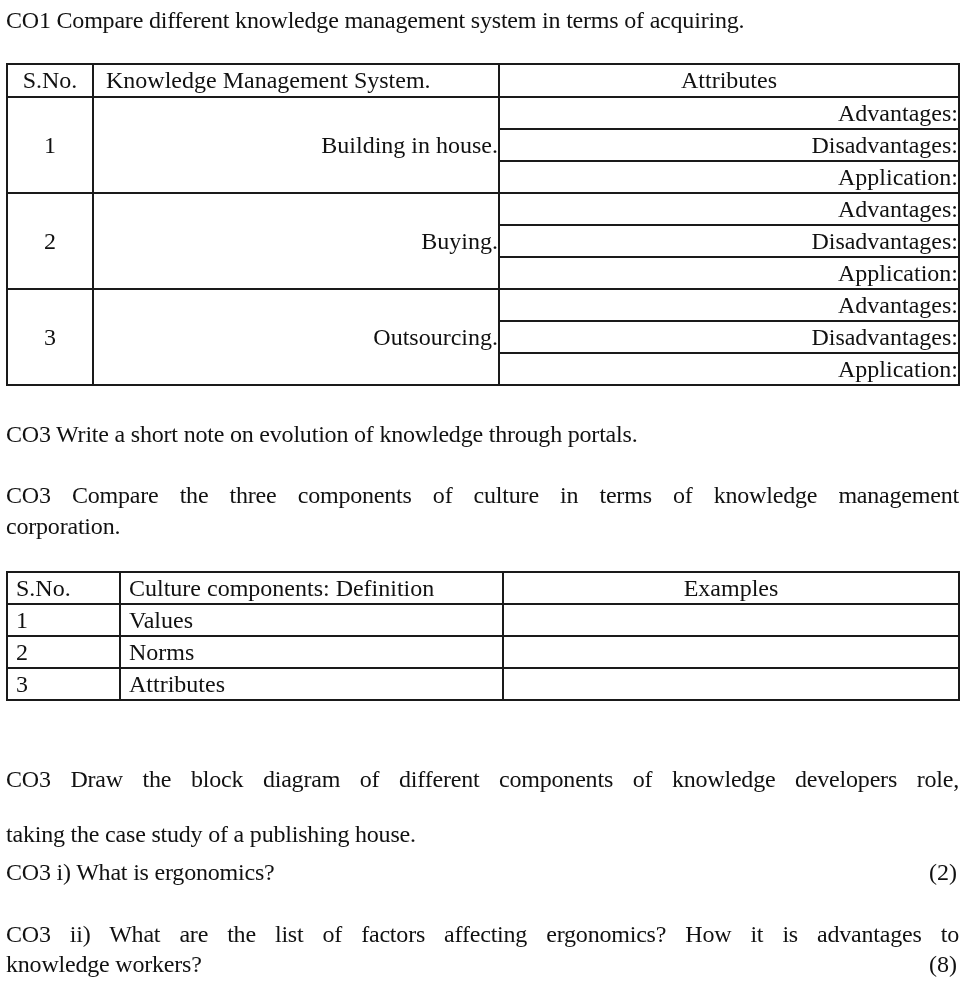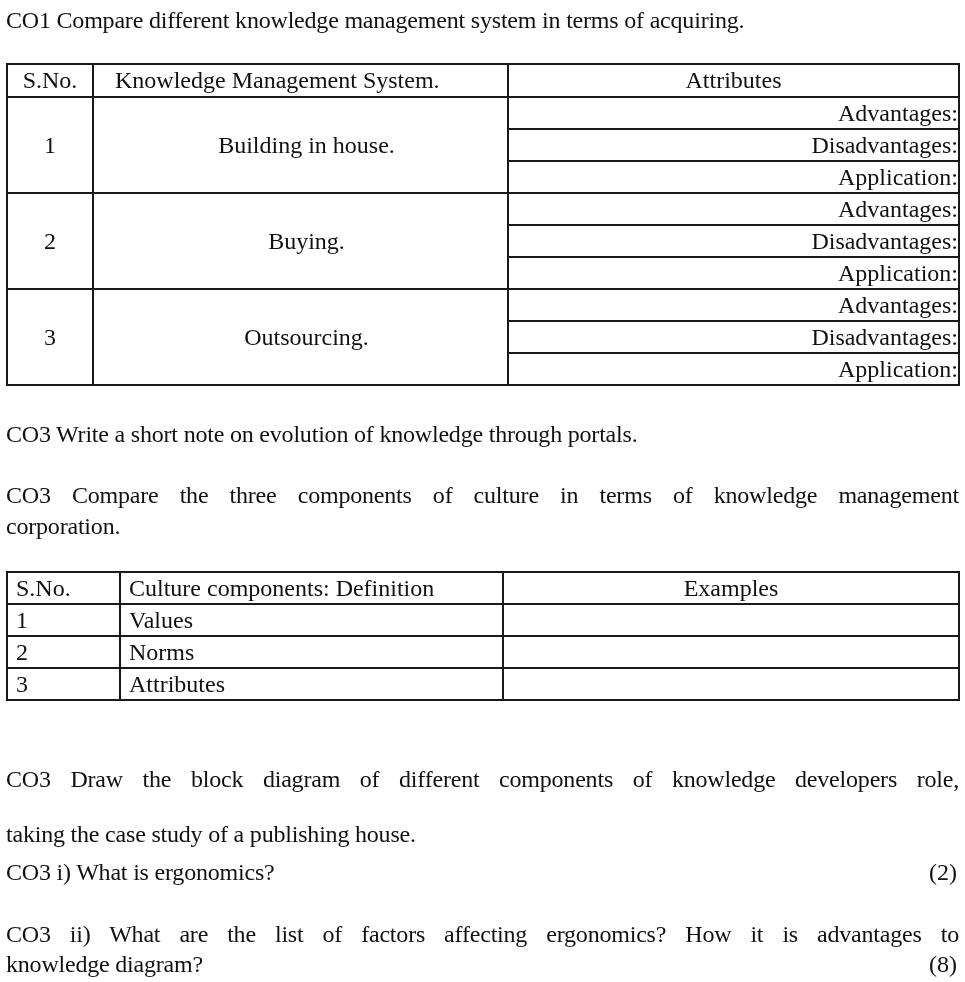--- a/index.html
+++ b/index.html
@@ -13,25 +13,25 @@
   .justify { text-align: justify; text-align-last: justify; width: 953px; white-space: normal; }
   .marks { position: absolute; right: 8px; line-height: 30px; }
 
   table { border-collapse: collapse; position: absolute; table-layout: fixed; }
   td, th { border: 2px solid #1a1a1a; padding: 0; font-weight: normal; }
 
   
   #t1 { left: 6px; top: 63px; width: 954px; }
   #t1 th { height: 31px; line-height: 31px; }
   #t1 .c-sno { width: 84px; text-align: center; }
-  #t1 .c-sys { width: 392px; text-align: left; padding-left: 21px; }
+  #t1 .c-sys { width: 392px; text-align: left; padding-left: 12px; }
   #t1 .c-attr { text-align: center; border-radius: 13px; }
   #t1 td.sub { height: 30px; line-height: 28px; text-align: right; padding-left: 11px; }
   #t1 td.sno { text-align: center; vertical-align: middle; }
-  #t1 td.sys { text-align: center; padding-left: 12px; vertical-align: middle; }
+  #t1 td.sys { text-align: right; padding-left: 12px; vertical-align: middle; }
 
   
   #t2 { left: 6px; top: 571px; width: 954px; }
   #t2 td, #t2 th { height: 30px; line-height: 30px; }
   #t2 .c-sno { width: 103px; text-align: left; padding-left: 8px; }
   #t2 .c-def { width: 373px; text-align: left; padding-left: 8px; }
   #t2 .c-ex { text-align: center; }
 </style>
 </head>
 <body>
@@ -114,14 +114,14 @@
 </tbody>
   </table>
 
 <div class="line justify" style="top:764px;">CO3 Draw the block diagram of different components of knowledge developers role,</div>
 <div class="line" style="top:795px;margin-top:24px;">taking the case study of a publishing house.</div>
 
 <div class="line" style="top:857px;">CO3 i) What is ergonomics?</div>
 <div class="marks" style="top:857px;">(2)</div>
 
 <div class="line justify" style="top:919px;">CO3 ii) What are the list of factors affecting ergonomics? How it is advantages to</div>
-<div class="line" style="top:949px;">knowledge diagram?</div>
+<div class="line" style="top:949px;">knowledge workers?</div>
 <div class="marks" style="top:949px;">(8)</div>
 
 </body></html>

